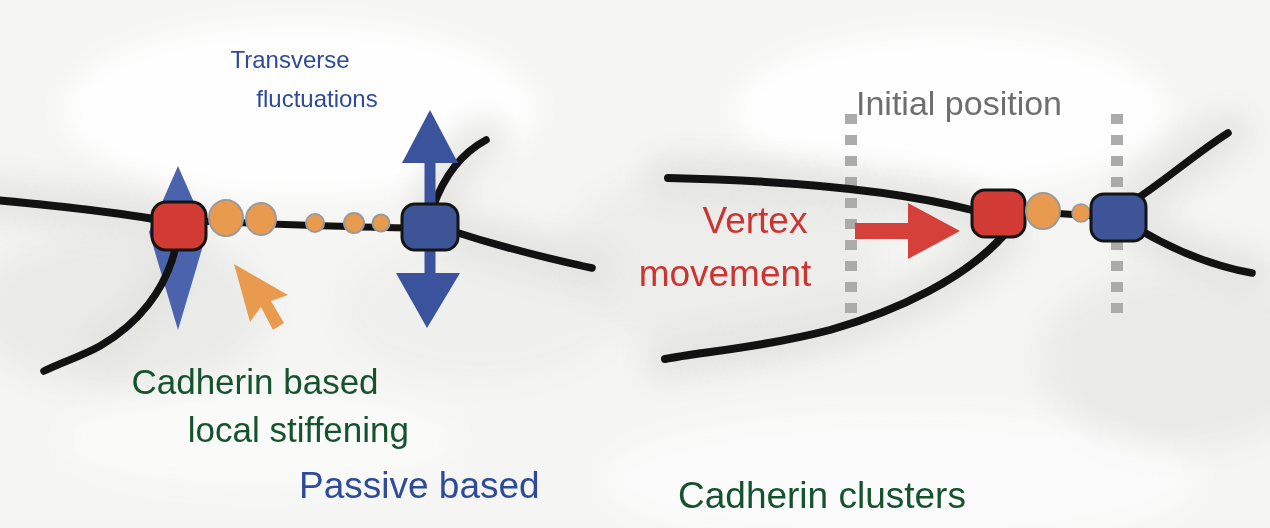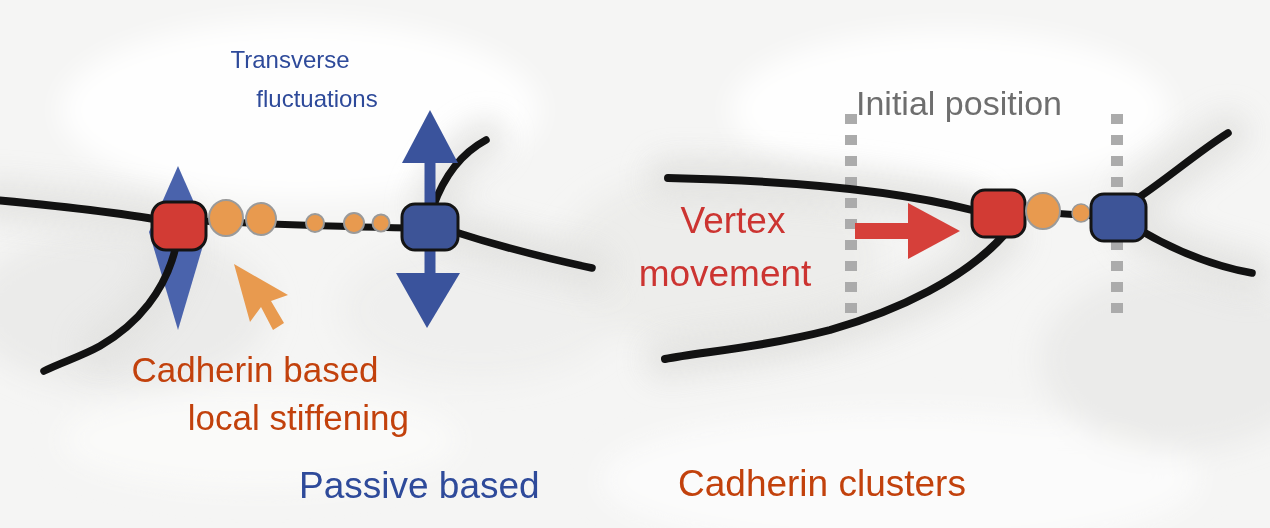--- a/index.html
+++ b/index.html
@@ -13,21 +13,21 @@
   .stage svg{position:absolute;left:0;top:0;}
   .lbl{
     position:absolute;
     line-height:1;
     white-space:nowrap;
     user-select:none;
   }
   .lbl.center{text-align:center;white-space:normal;}
   .blue-txt{color:#2e4a9a;}
   .red-txt{color:#cc3431;}
-  .orange-txt{color:#c2410c;}
+  .orange-txt{color:#14532d;margin-top:12px;}
   .gray-txt{color:#6e6e6e;}
   .f36{font-size:24px;}
   .f37{font-size:37px;}
   .f35{font-size:35px;}
   .f34{font-size:34px;}
 </style>
 </head>
 <body>
 
 <div class="stage">
@@ -115,19 +115,19 @@
   </svg>
 
   <div class="lbl center blue-txt f36" style="left:140px;top:48px;width:300px;">Transverse</div>
   <div class="lbl center blue-txt f36" style="left:167px;top:87px;width:300px;">fluctuations</div>
 
   <div class="lbl center orange-txt f35" style="left:105px;top:352px;width:300px;">Cadherin based</div>
   <div class="lbl center orange-txt f35" style="left:109px;top:400px;width:300px;text-align:right;">local stiffening</div>
 
   <div class="lbl gray-txt f34" style="left:856px;top:74px;margin-top:12px;">Initial position</div>
 
-  <div class="lbl center red-txt f37" style="left:583px;top:202px;width:300px;">Vertex</div>
+  <div class="lbl center red-txt f37" style="left:605px;top:202px;width:300px;">Vertex</div>
   <div class="lbl center red-txt f37" style="left:575px;top:255px;width:300px;">movement</div>
 
   <div class="lbl blue-txt f37" style="left:299px;top:467px;">Passive based</div>
   <div class="lbl orange-txt f37" style="left:678px;top:465px;">Cadherin clusters</div>
 
 </div>
 
 </body></html>

